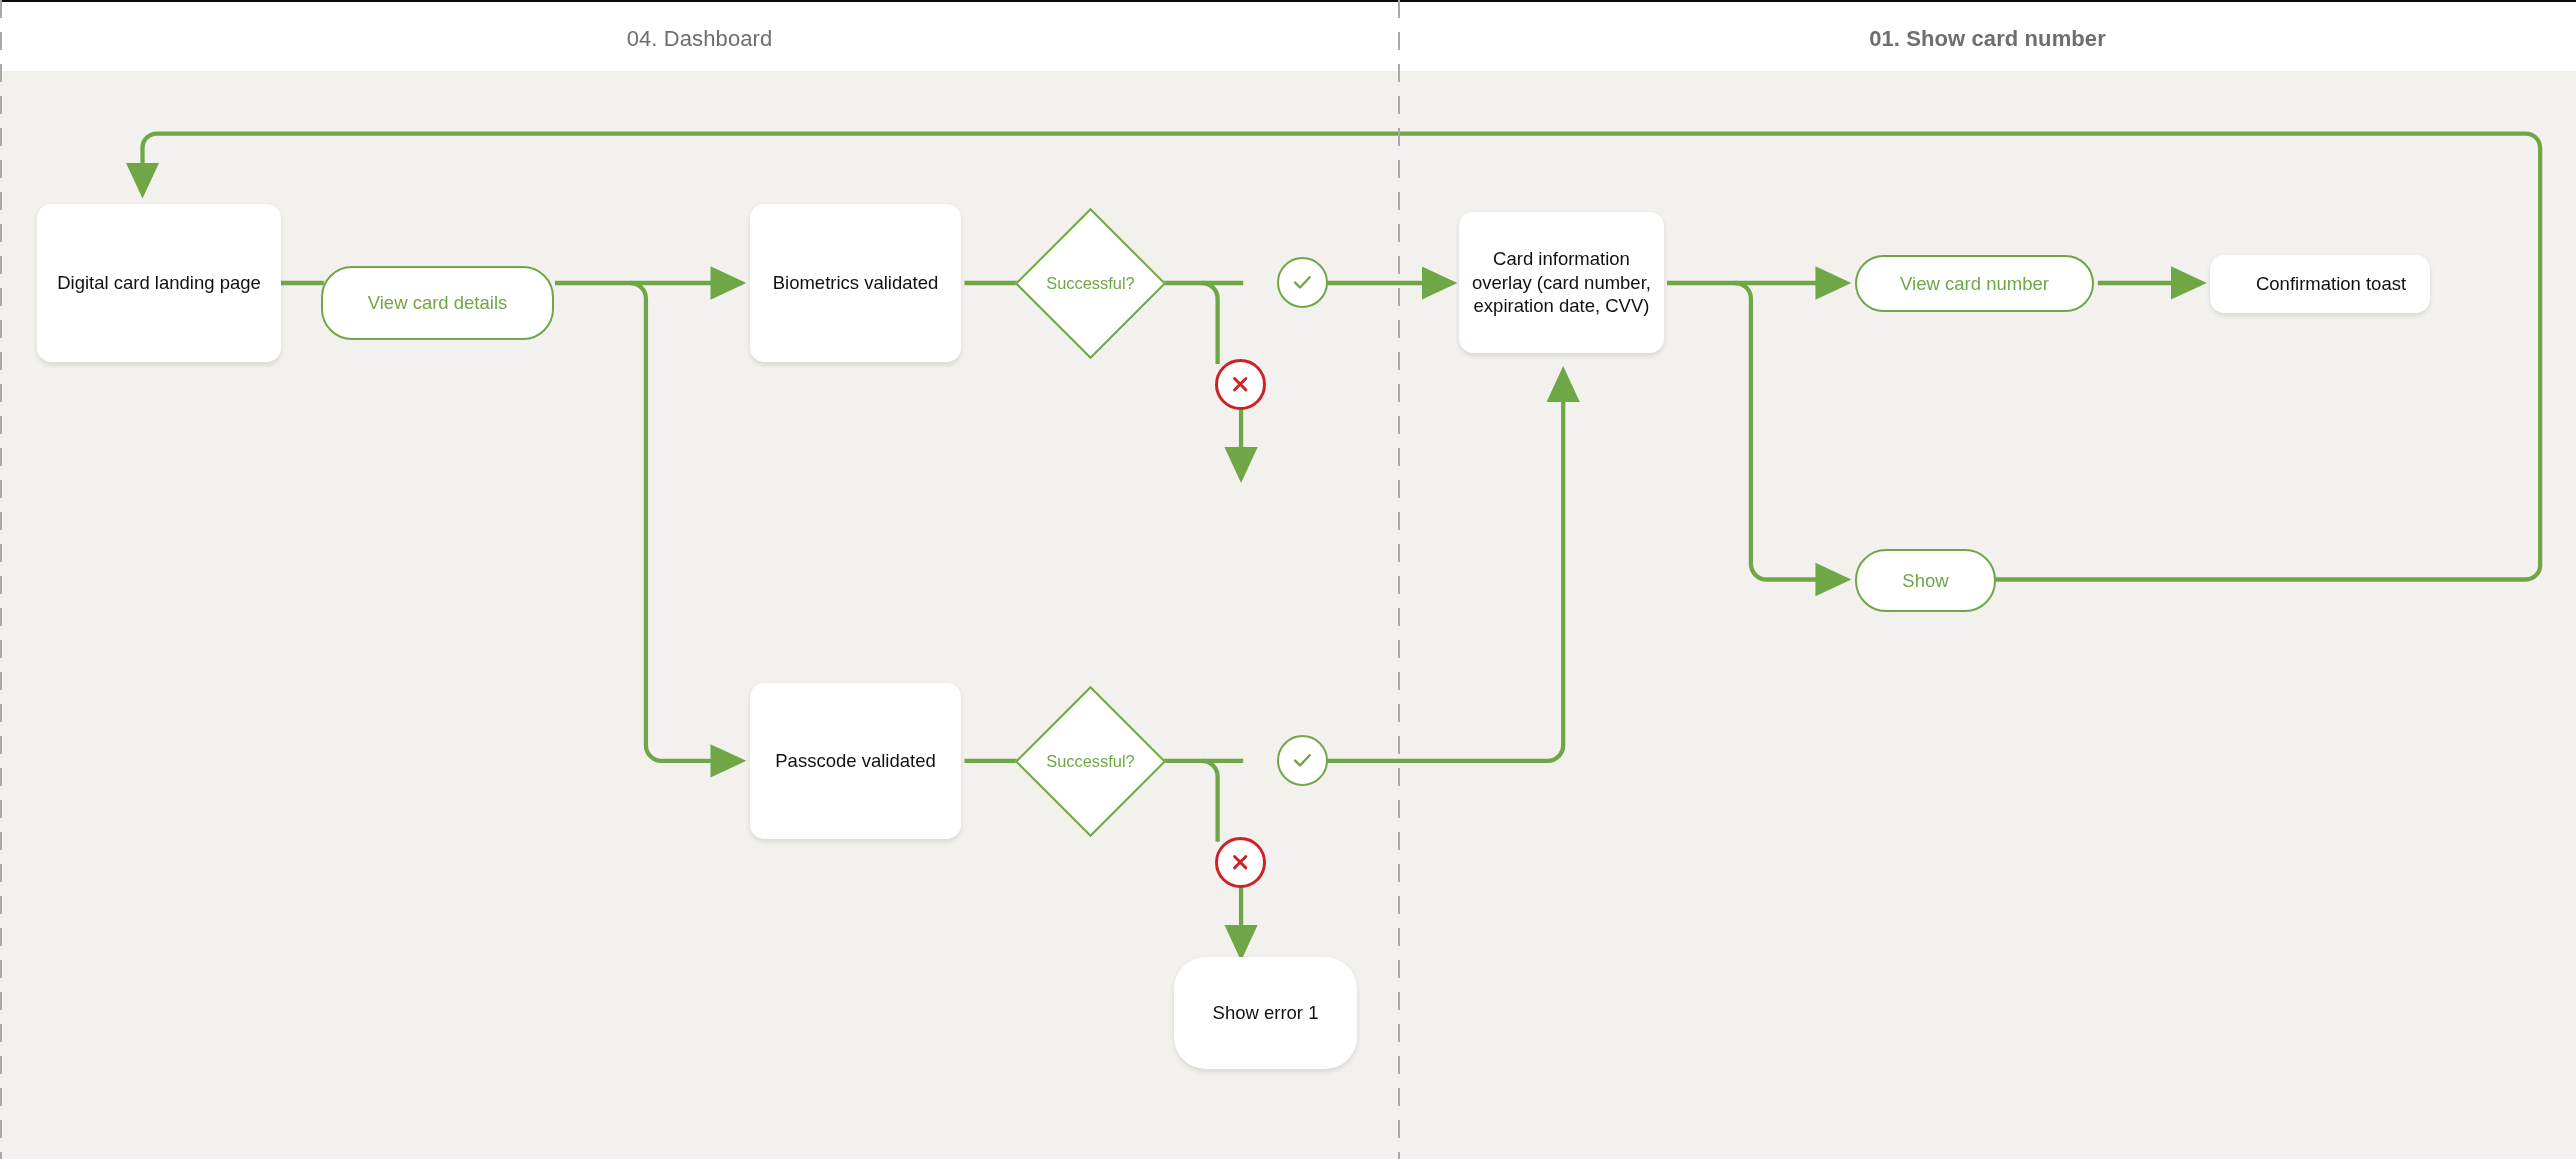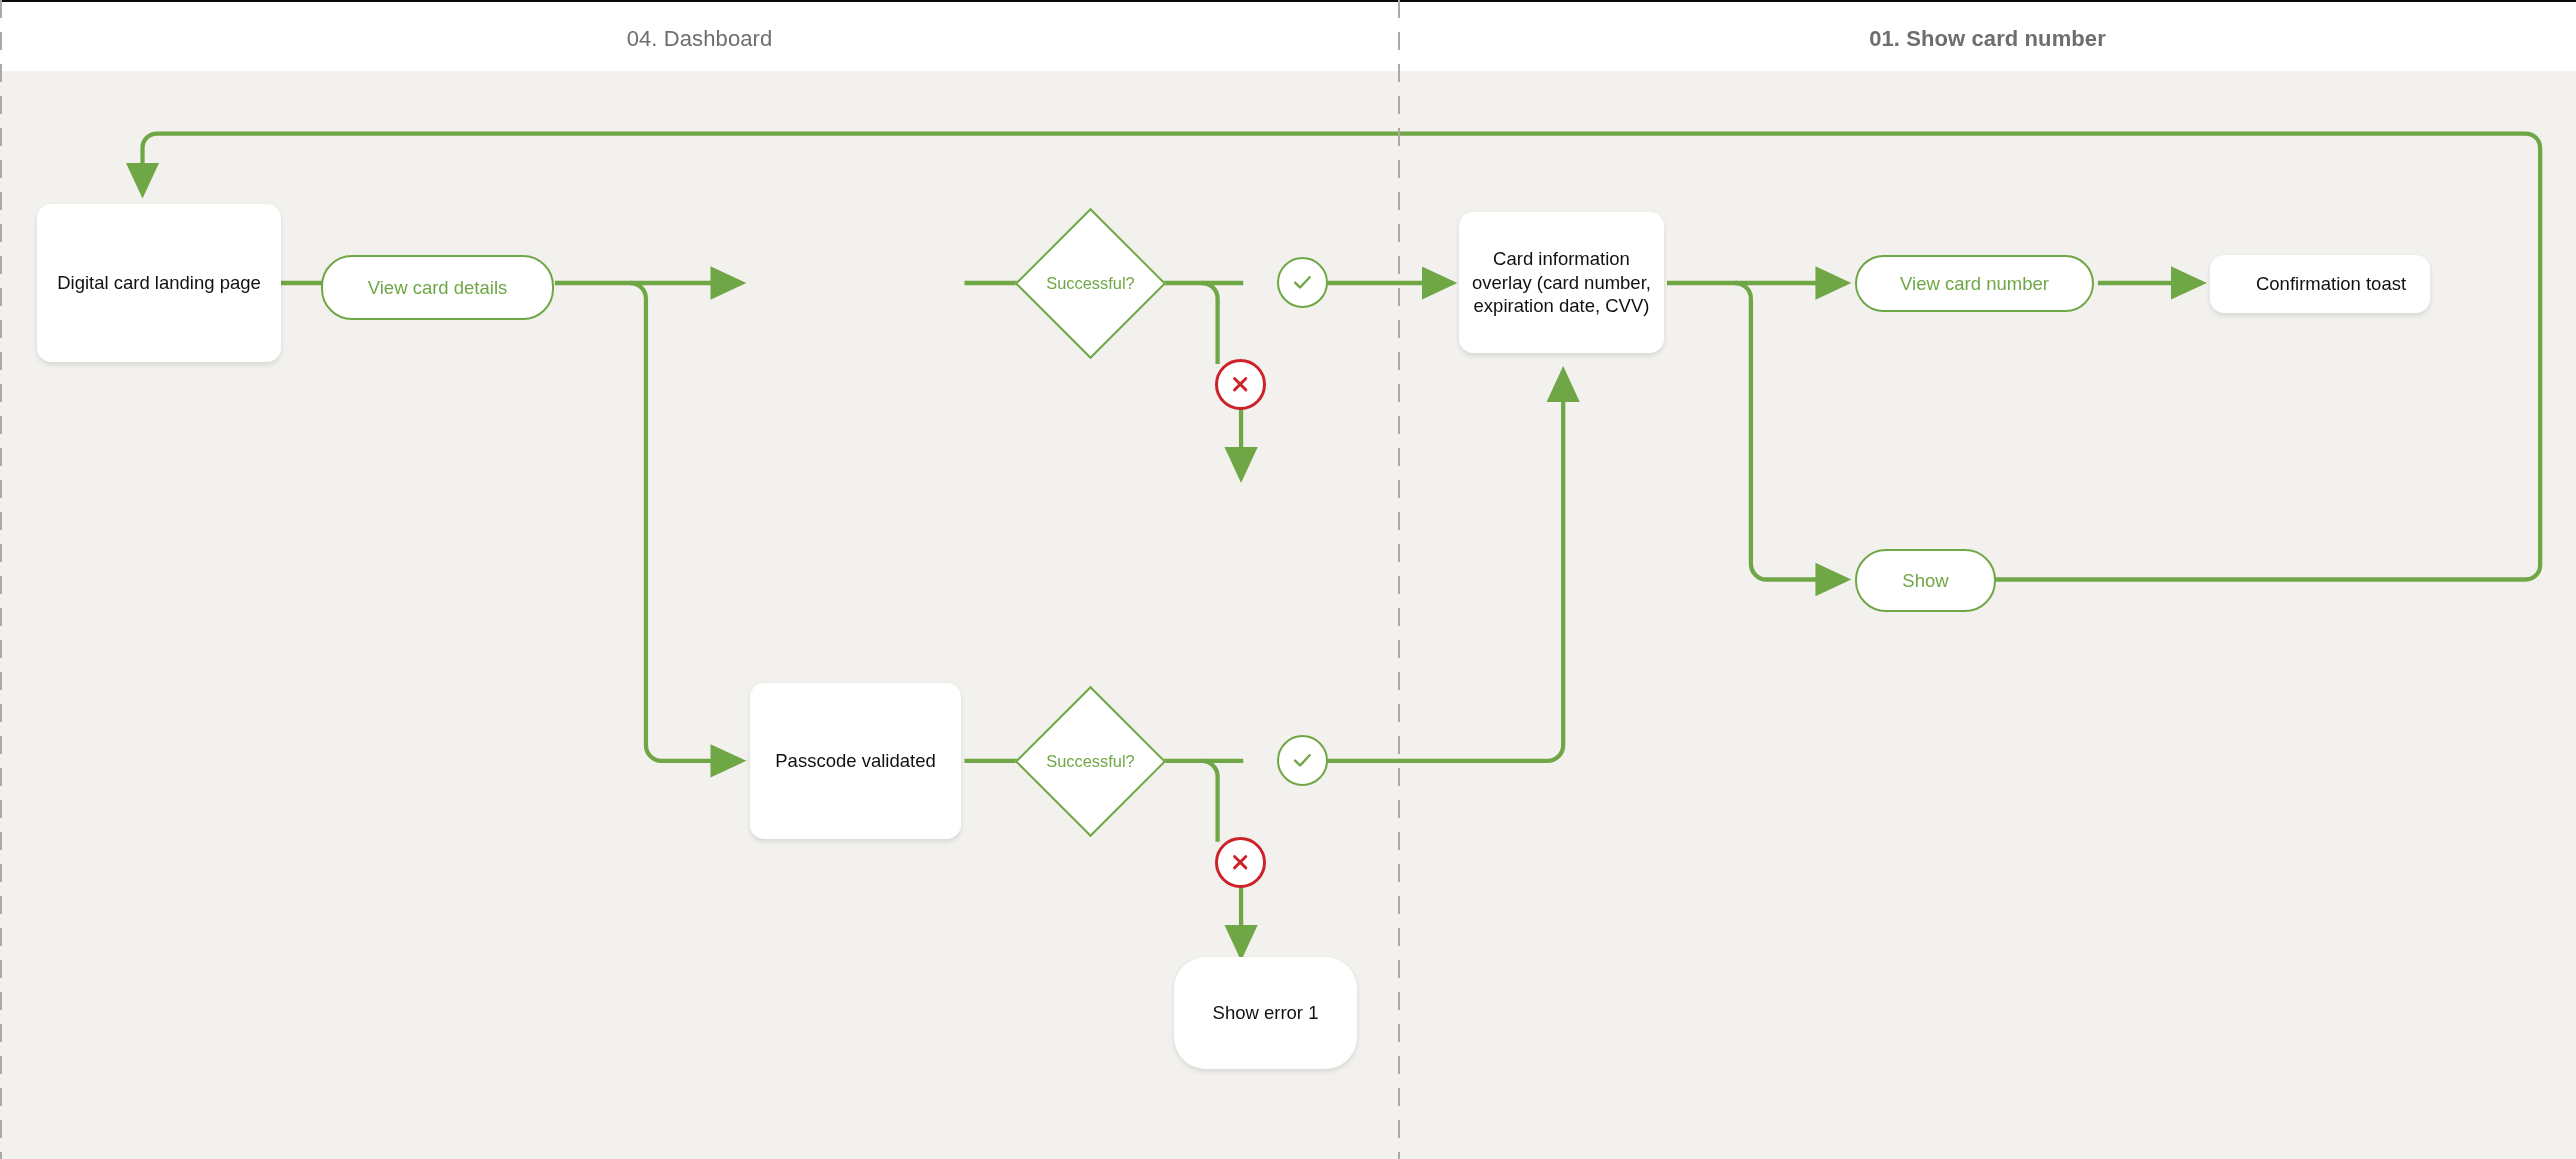--- a/index.html
+++ b/index.html
@@ -132,24 +132,27 @@
 
       <path d="M2950,398 H3096" marker-end="url(#ah)"></path>
 
     </g>
   </svg>
 
   <div class="node screen" style="left:37px;top:204px;width:244px;height:158px;">
     <span>Digital card landing page</span>
   </div>
 
-  <div class="node action" style="left:321px;top:255px;width:233px;height:65px;align-items:center;">
+  <div class="node action" style="left:321px;top:266px;width:233px;height:74px;align-items:center;">
     <span>View card details</span>
   </div>
 
+  <div class="node screen" style="left:750px;top:204px;width:211px;height:158px;">
+    <span>Biometrics validated</span>
+  </div>
 
   <div class="node decision" style="left:1037px;top:230px;"></div>
   <div class="decision-label" style="left:1037px;top:230px;width:107px;height:107px;">Successful?</div>
 
   <div class="marker ok" style="left:1277px;top:257px;">
     <svg width="28.4" height="28.4" viewBox="0 0 40 40">
       <path d="M10,20.5 L17,27.5 L30.5,13" fill="none" stroke="#6FA746" stroke-width="3.4" stroke-linecap="round" stroke-linejoin="round"></path>
     </svg>
   </div>
 

